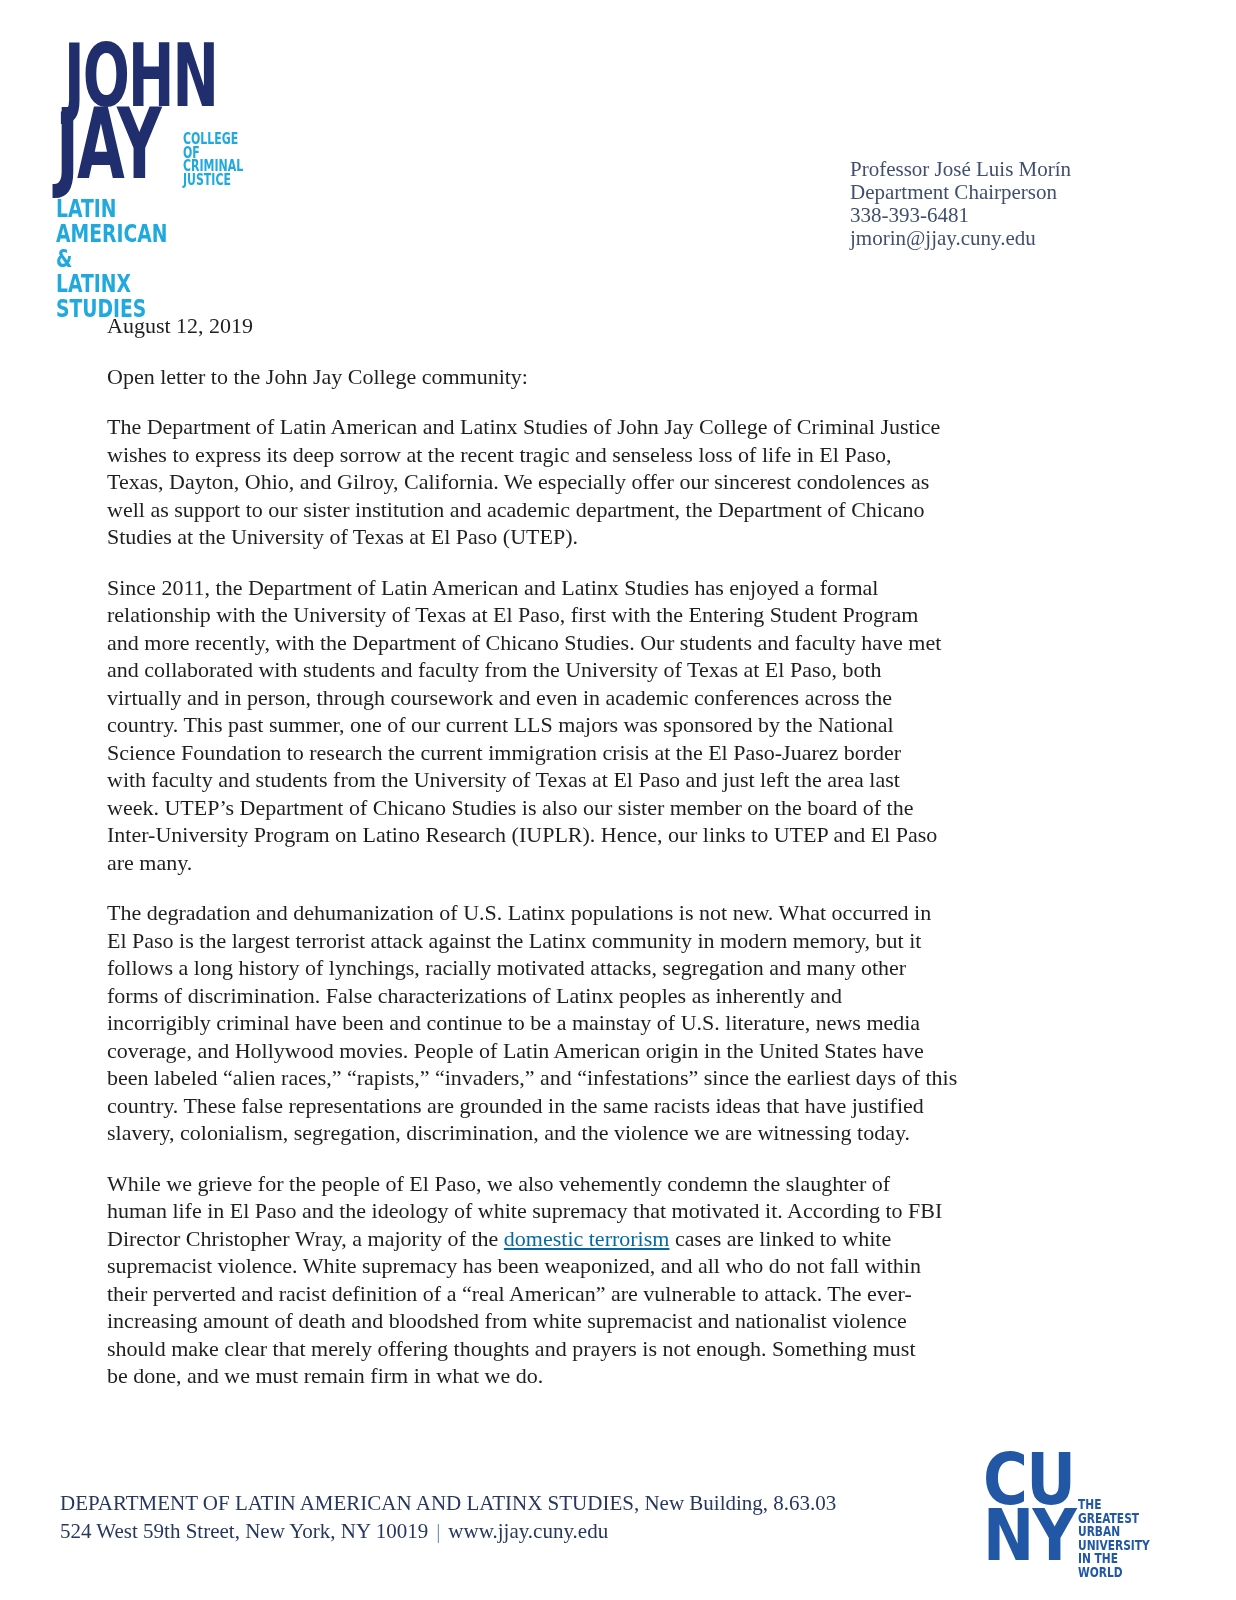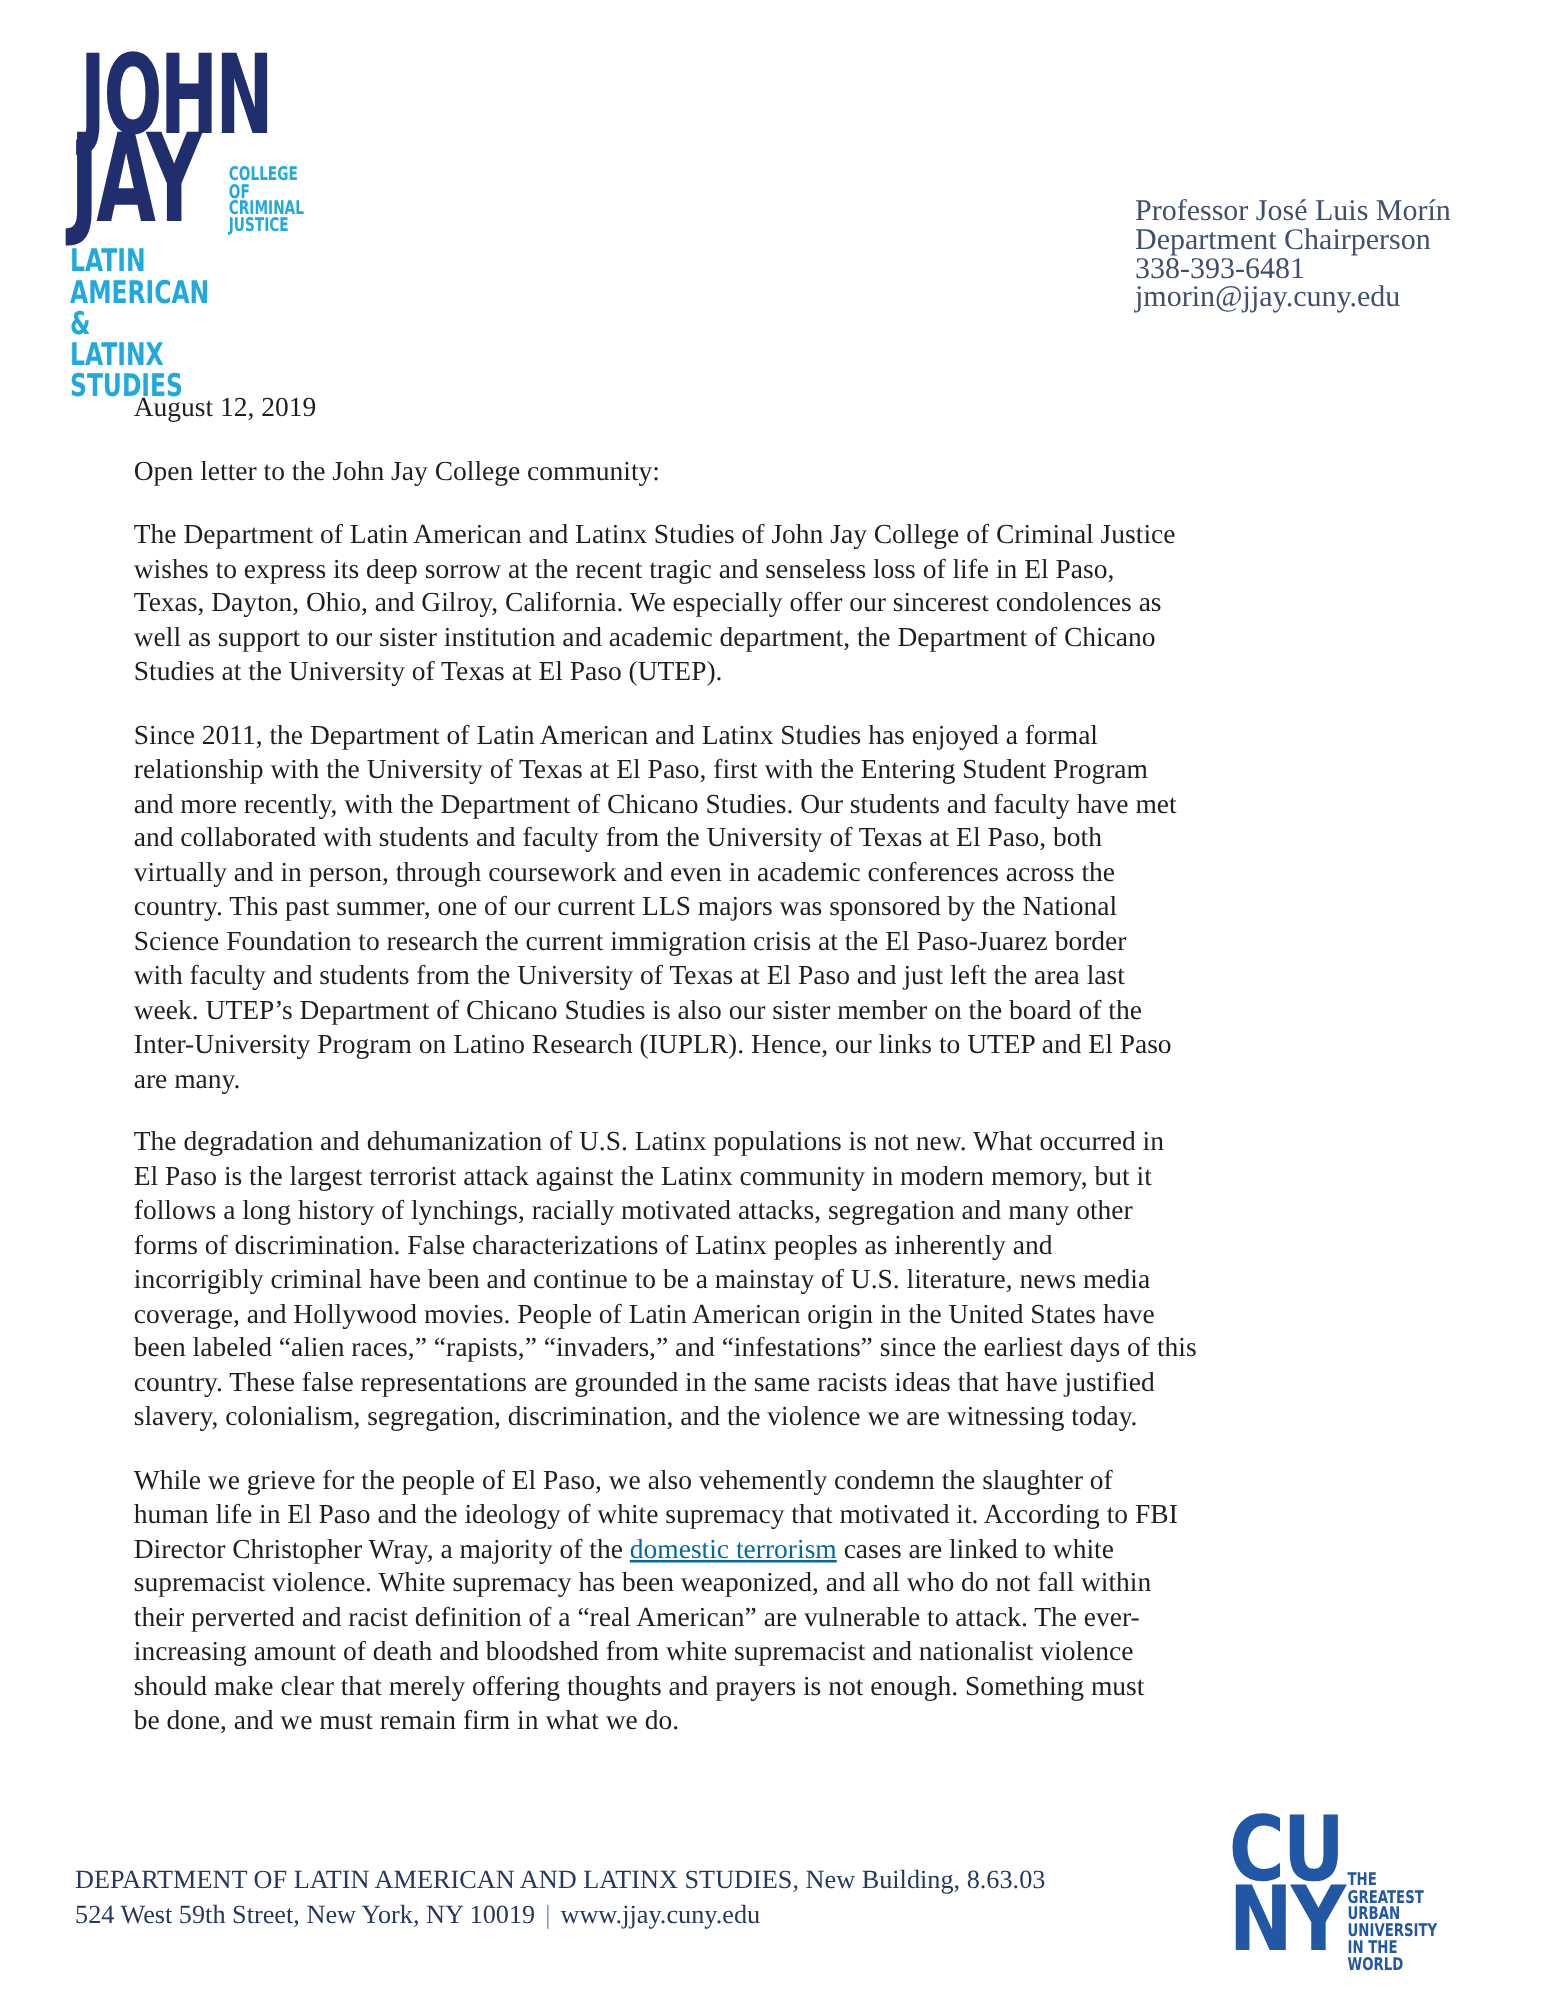--- a/index.html
+++ b/index.html
@@ -38,22 +38,22 @@
   .jj-dept {
     position: absolute; left: 56px; top: 196px;
     font-family: "DejaVu Sans", sans-serif; font-weight: bold;
     font-size: 25px; line-height: 25px; color: #1fa9de;
     transform: scaleX(0.75); transform-origin: left top;
     white-space: pre-line;
   }
 
   
   .contact {
-    position: absolute; left: 908px; top: 158px;
-    font-size: 24px; line-height: 23px; color: #414f6e;
+    position: absolute; left: 850px; top: 158px;
+    font-size: 21px; line-height: 23px; color: #414f6e;
   }
 
   
   .body-col {
     position: absolute; left: 107px; top: 312px; width: 1015px;
     font-size: 22px; line-height: 27.5px; color: #1f1f1f;
   }
   .body-col p { margin: 0 0 23px 0; white-space: pre-line; }
   a.doclink { color: #0369a1; text-decoration: underline; cursor: pointer; }
 

